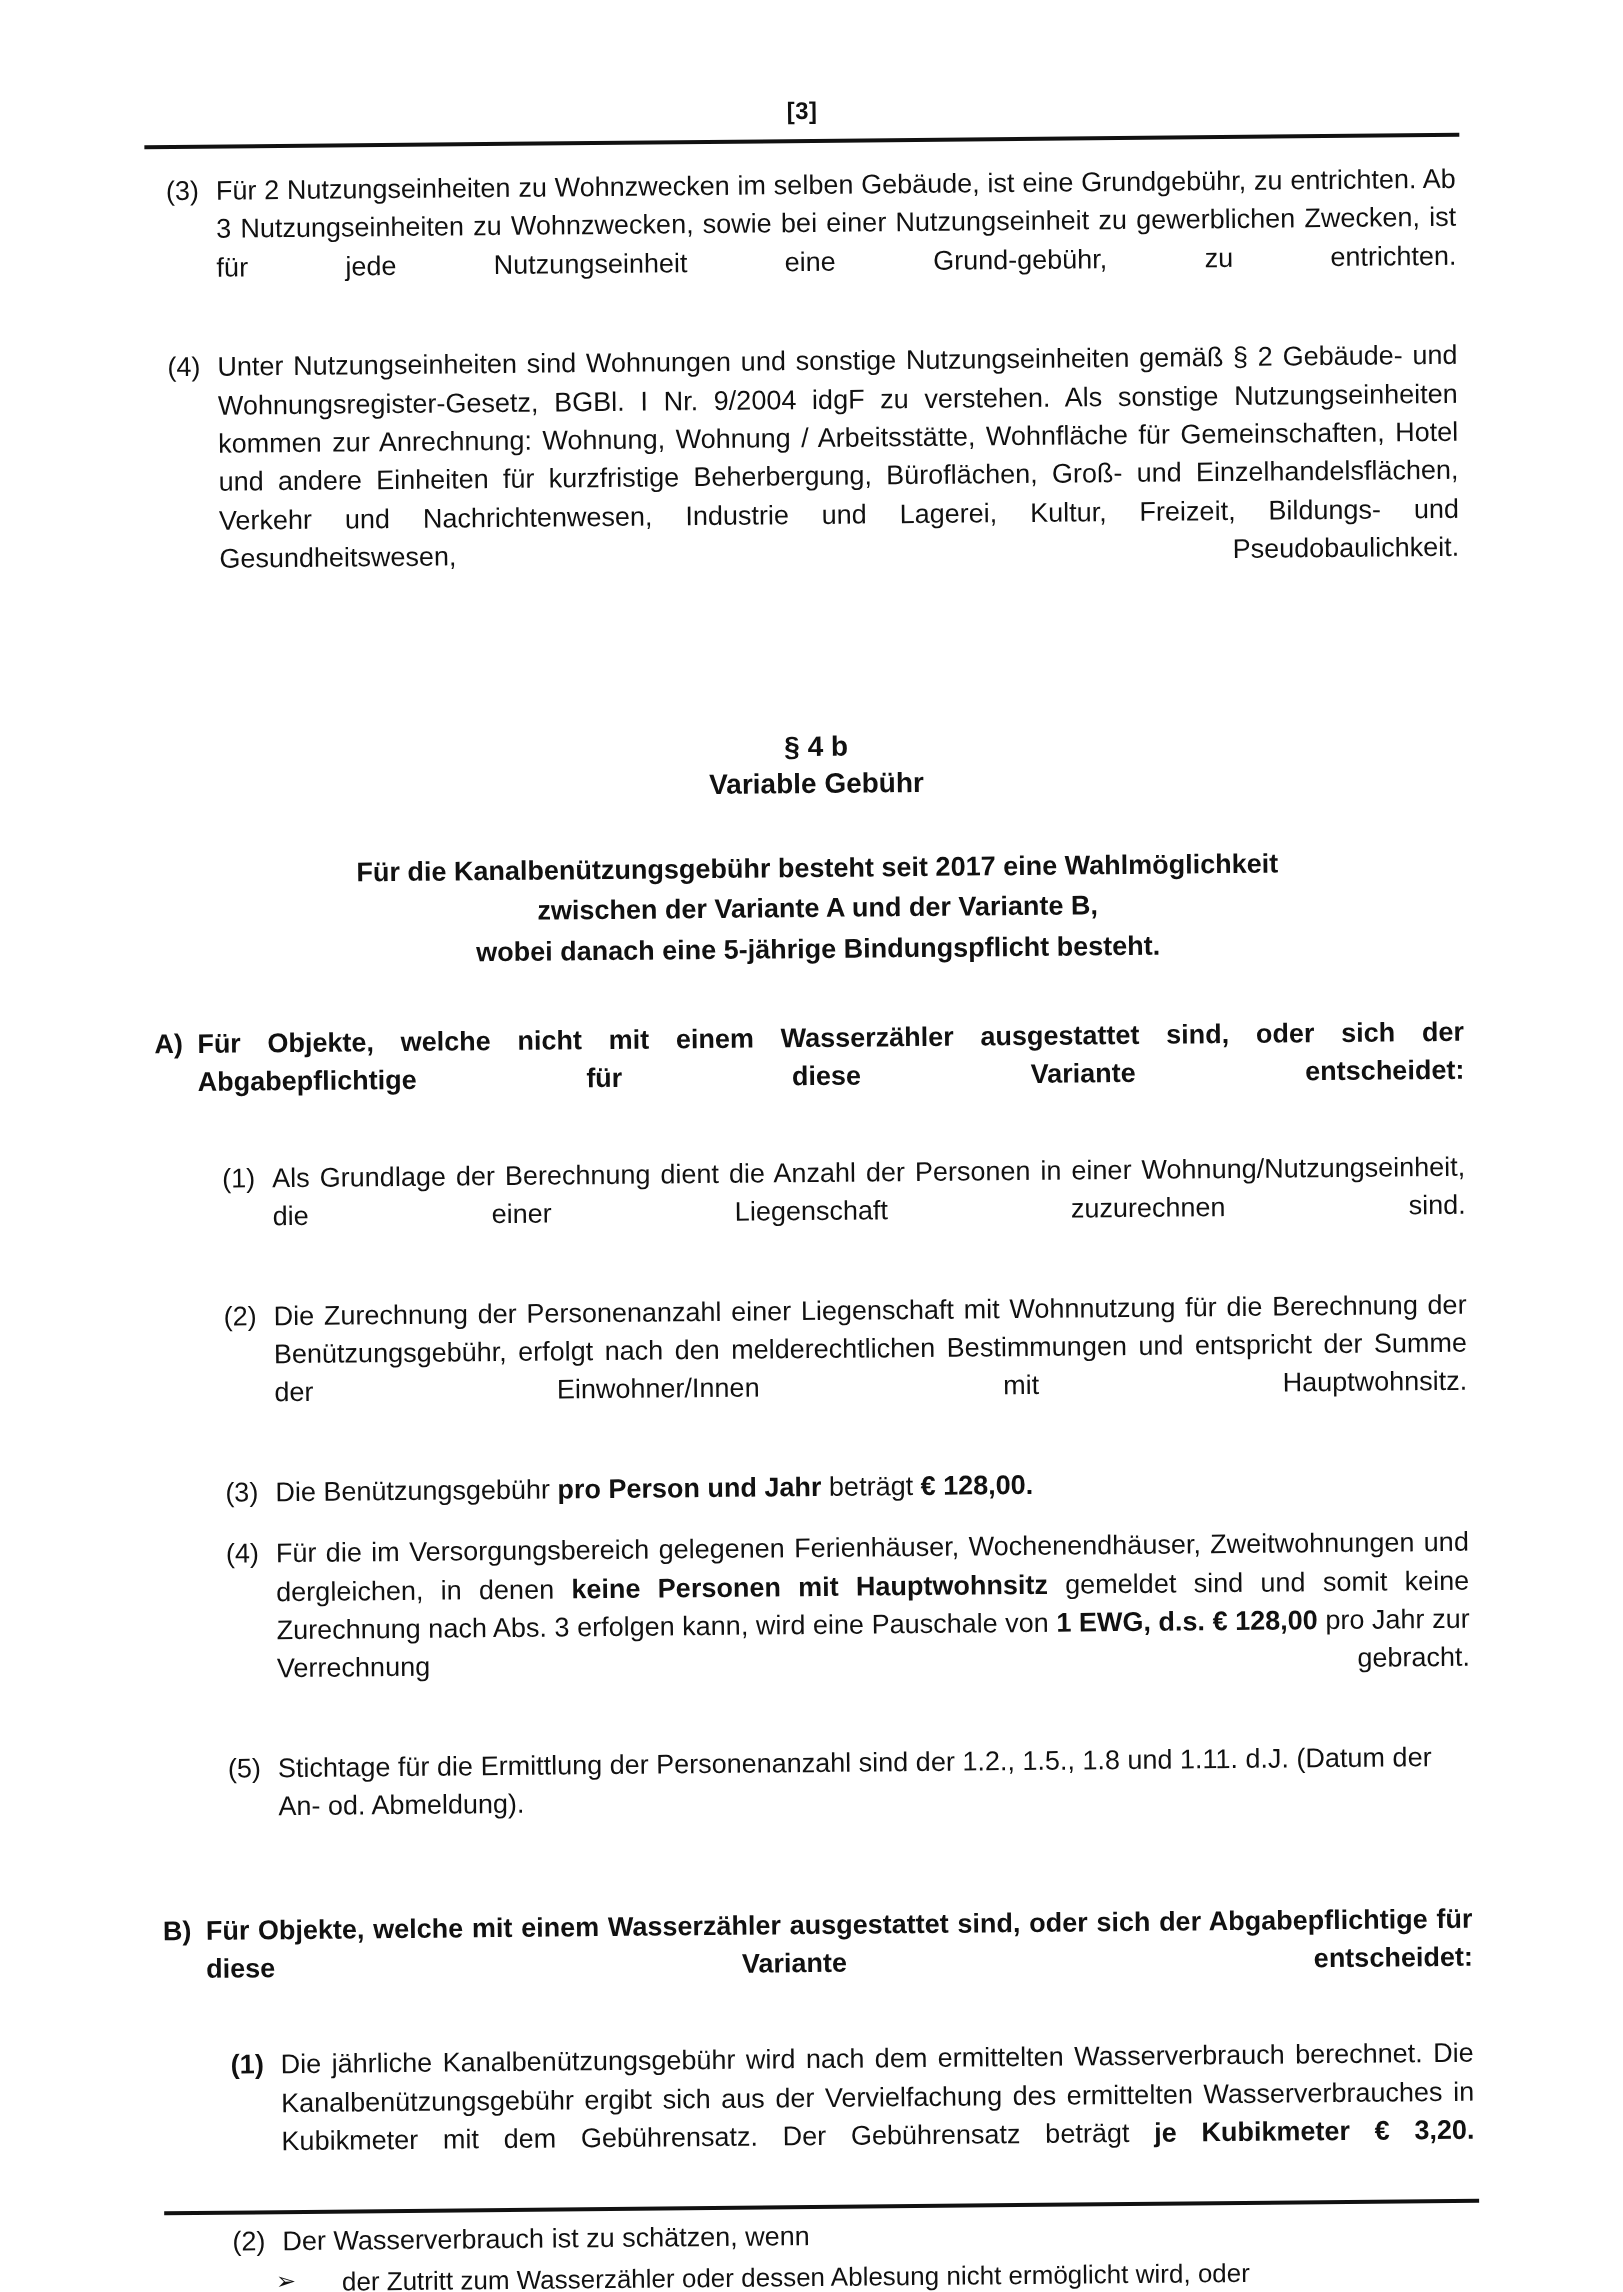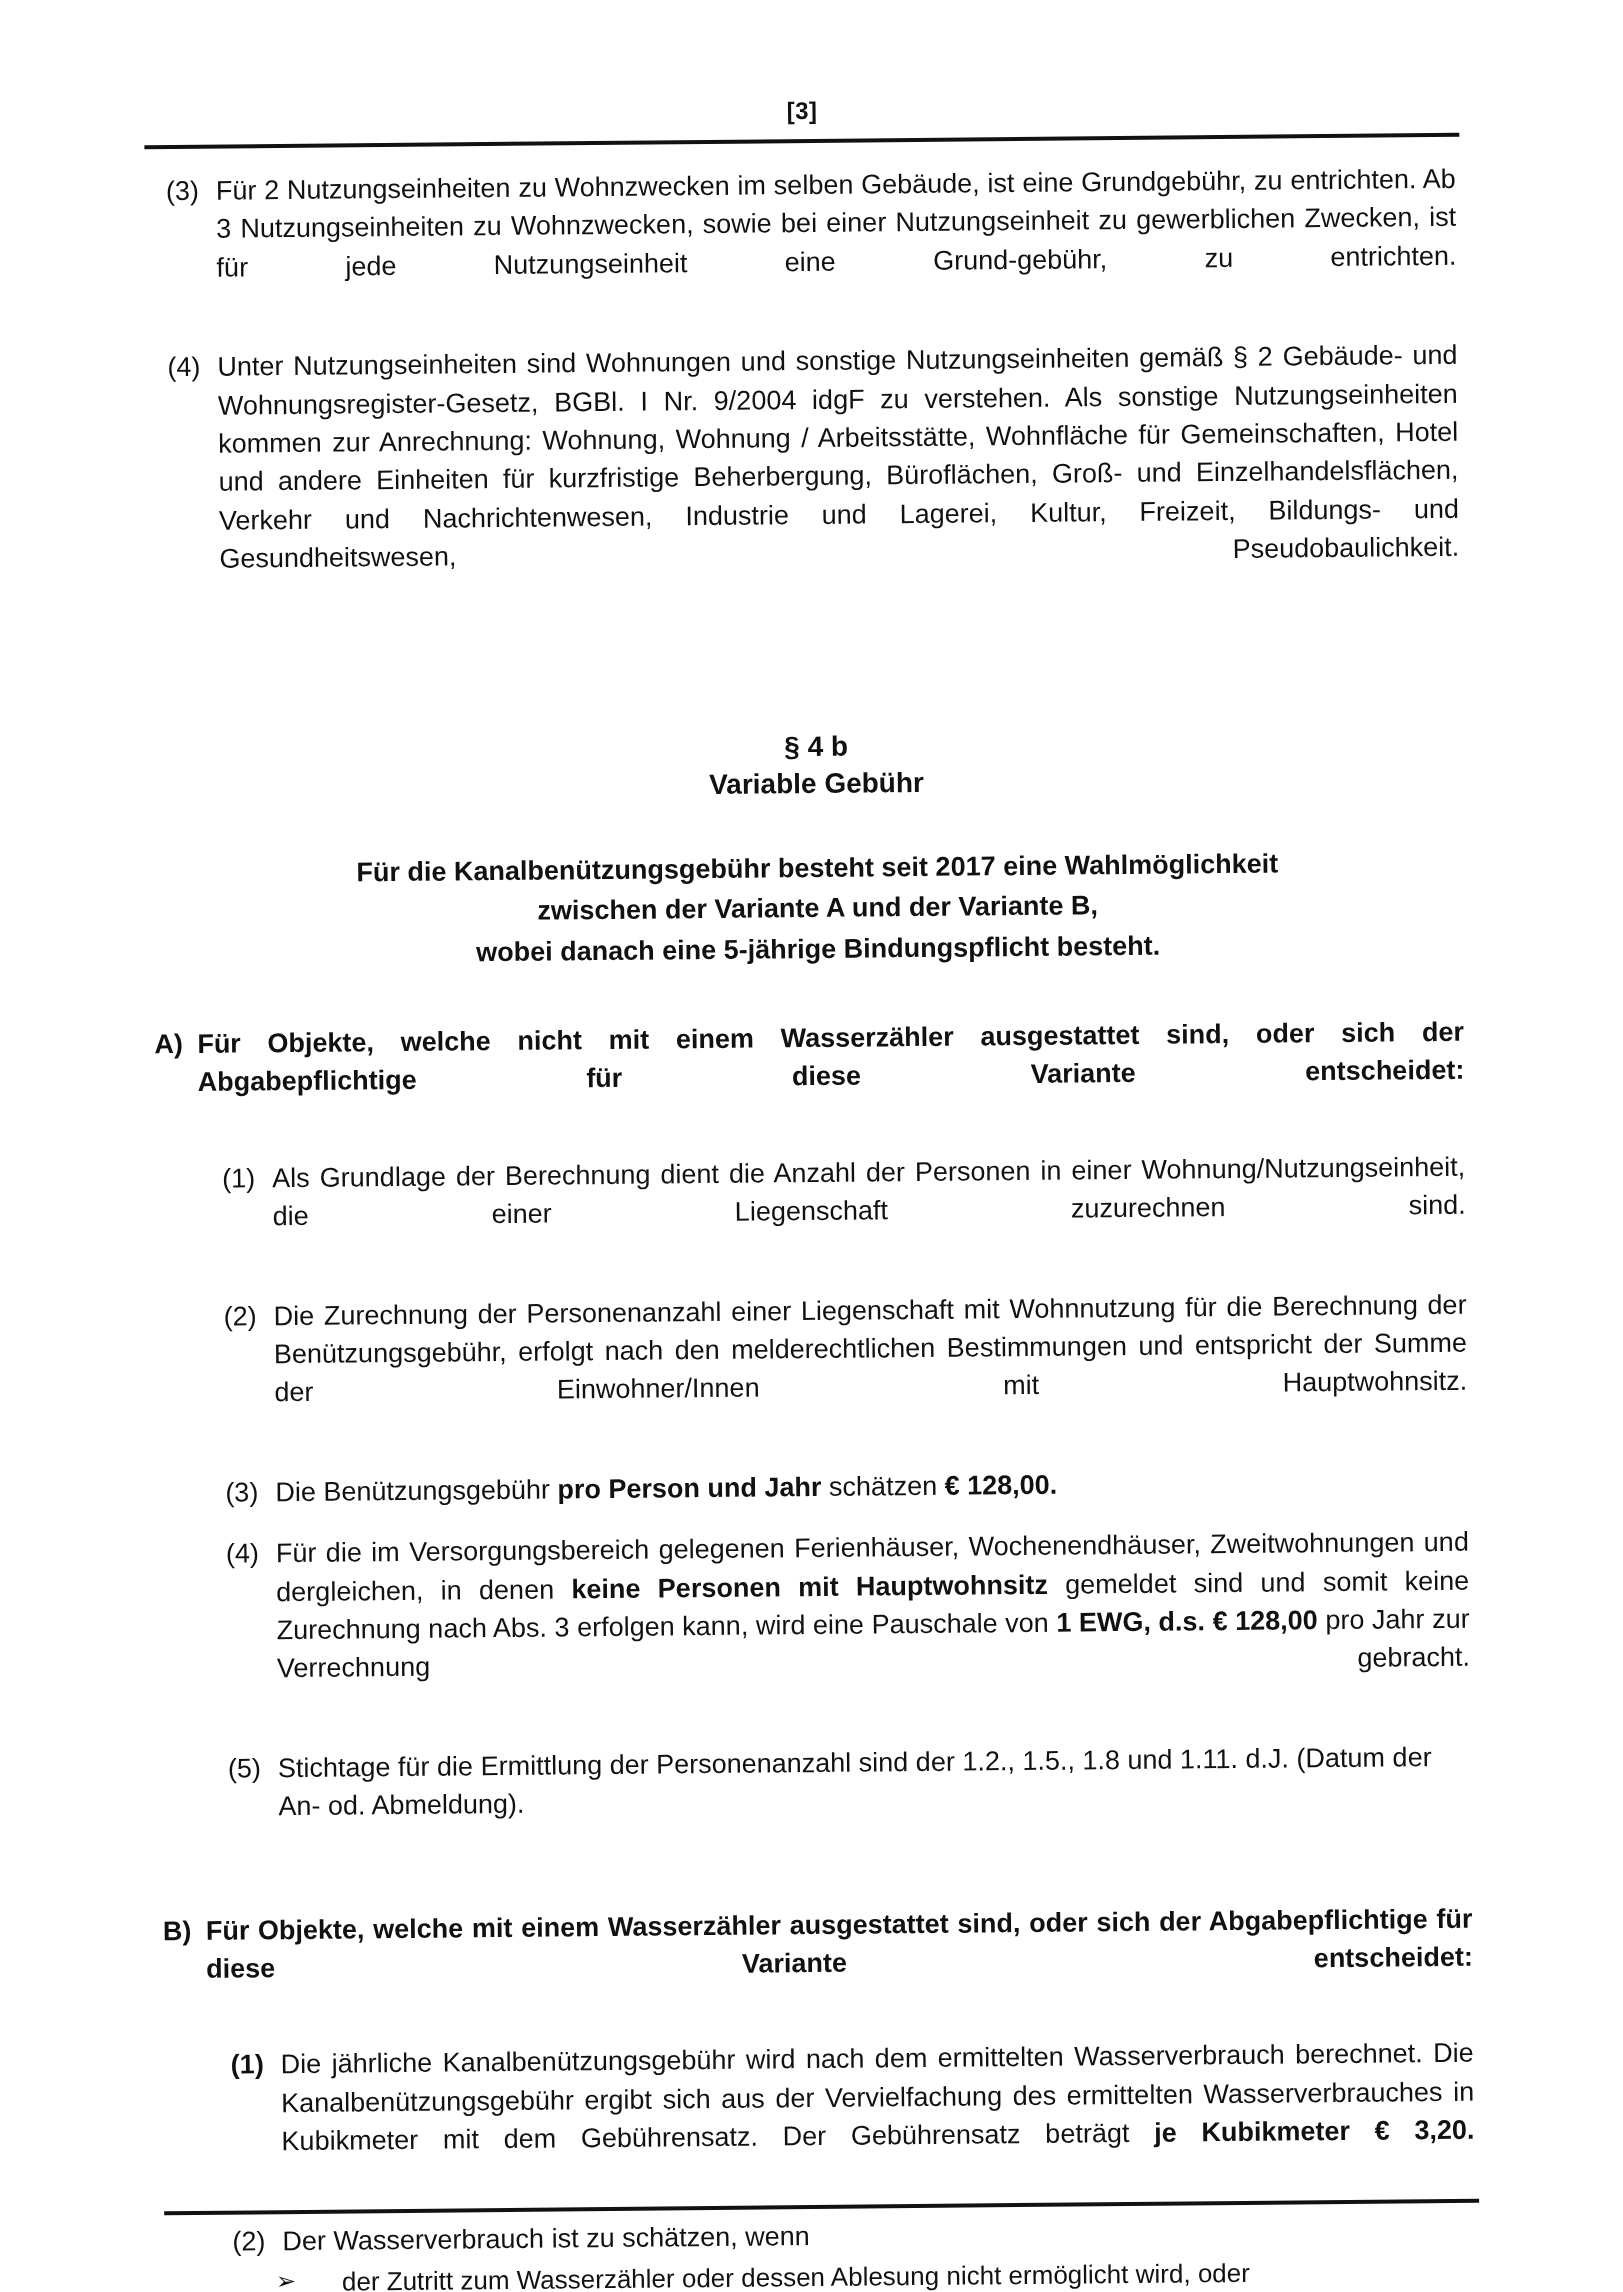--- a/index.html
+++ b/index.html
@@ -206,21 +206,21 @@
         <span class="body">Als Grundlage der Berechnung dient die Anzahl der Personen in einer Wohnung/Nutzungseinheit, die einer Liegenschaft zuzurechnen sind.</span>
       </div>
 
       <div class="para">
         <span class="marker">(2)</span>
         <span class="body">Die Zurechnung der Personenanzahl einer Liegenschaft mit Wohnnutzung für die Berechnung der Benützungsgebühr, erfolgt nach den melderechtlichen Bestimmungen und entspricht der Summe der Einwohner/Innen mit Hauptwohnsitz.</span>
       </div>
 
       <div class="para nojust">
         <span class="marker">(3)</span>
-        <span class="body"><span>Die Benützungsgebühr </span><b>pro Person und Jahr</b><span> schätzen </span><b>€ 128,00</b><b>.</b></span>
+        <span class="body"><span>Die Benützungsgebühr </span><b>pro Person und Jahr</b><span> beträgt </span><b>€ 128,00</b><b>.</b></span>
       </div>
 
       <div class="para">
         <span class="marker">(4)</span>
         <span class="body"><span>Für die im Versorgungsbereich gelegenen Ferienhäuser, Wochenendhäuser, Zweitwohnungen und dergleichen, in denen </span><b>keine Personen mit Hauptwohnsitz</b><span> gemeldet sind und somit keine Zurechnung nach Abs. 3 erfolgen kann, wird eine Pauschale von </span><b>1 EWG, d.s. € 128,00</b><span> pro Jahr zur Verrechnung gebracht.</span></span>
       </div>
 
       <div class="para nojust">
         <span class="marker">(5)</span>
         <span class="body">Stichtage für die Ermittlung der Personenanzahl sind der 1.2., 1.5., 1.8 und 1.11. d.J. (Datum der An- od. Abmeldung).</span>

